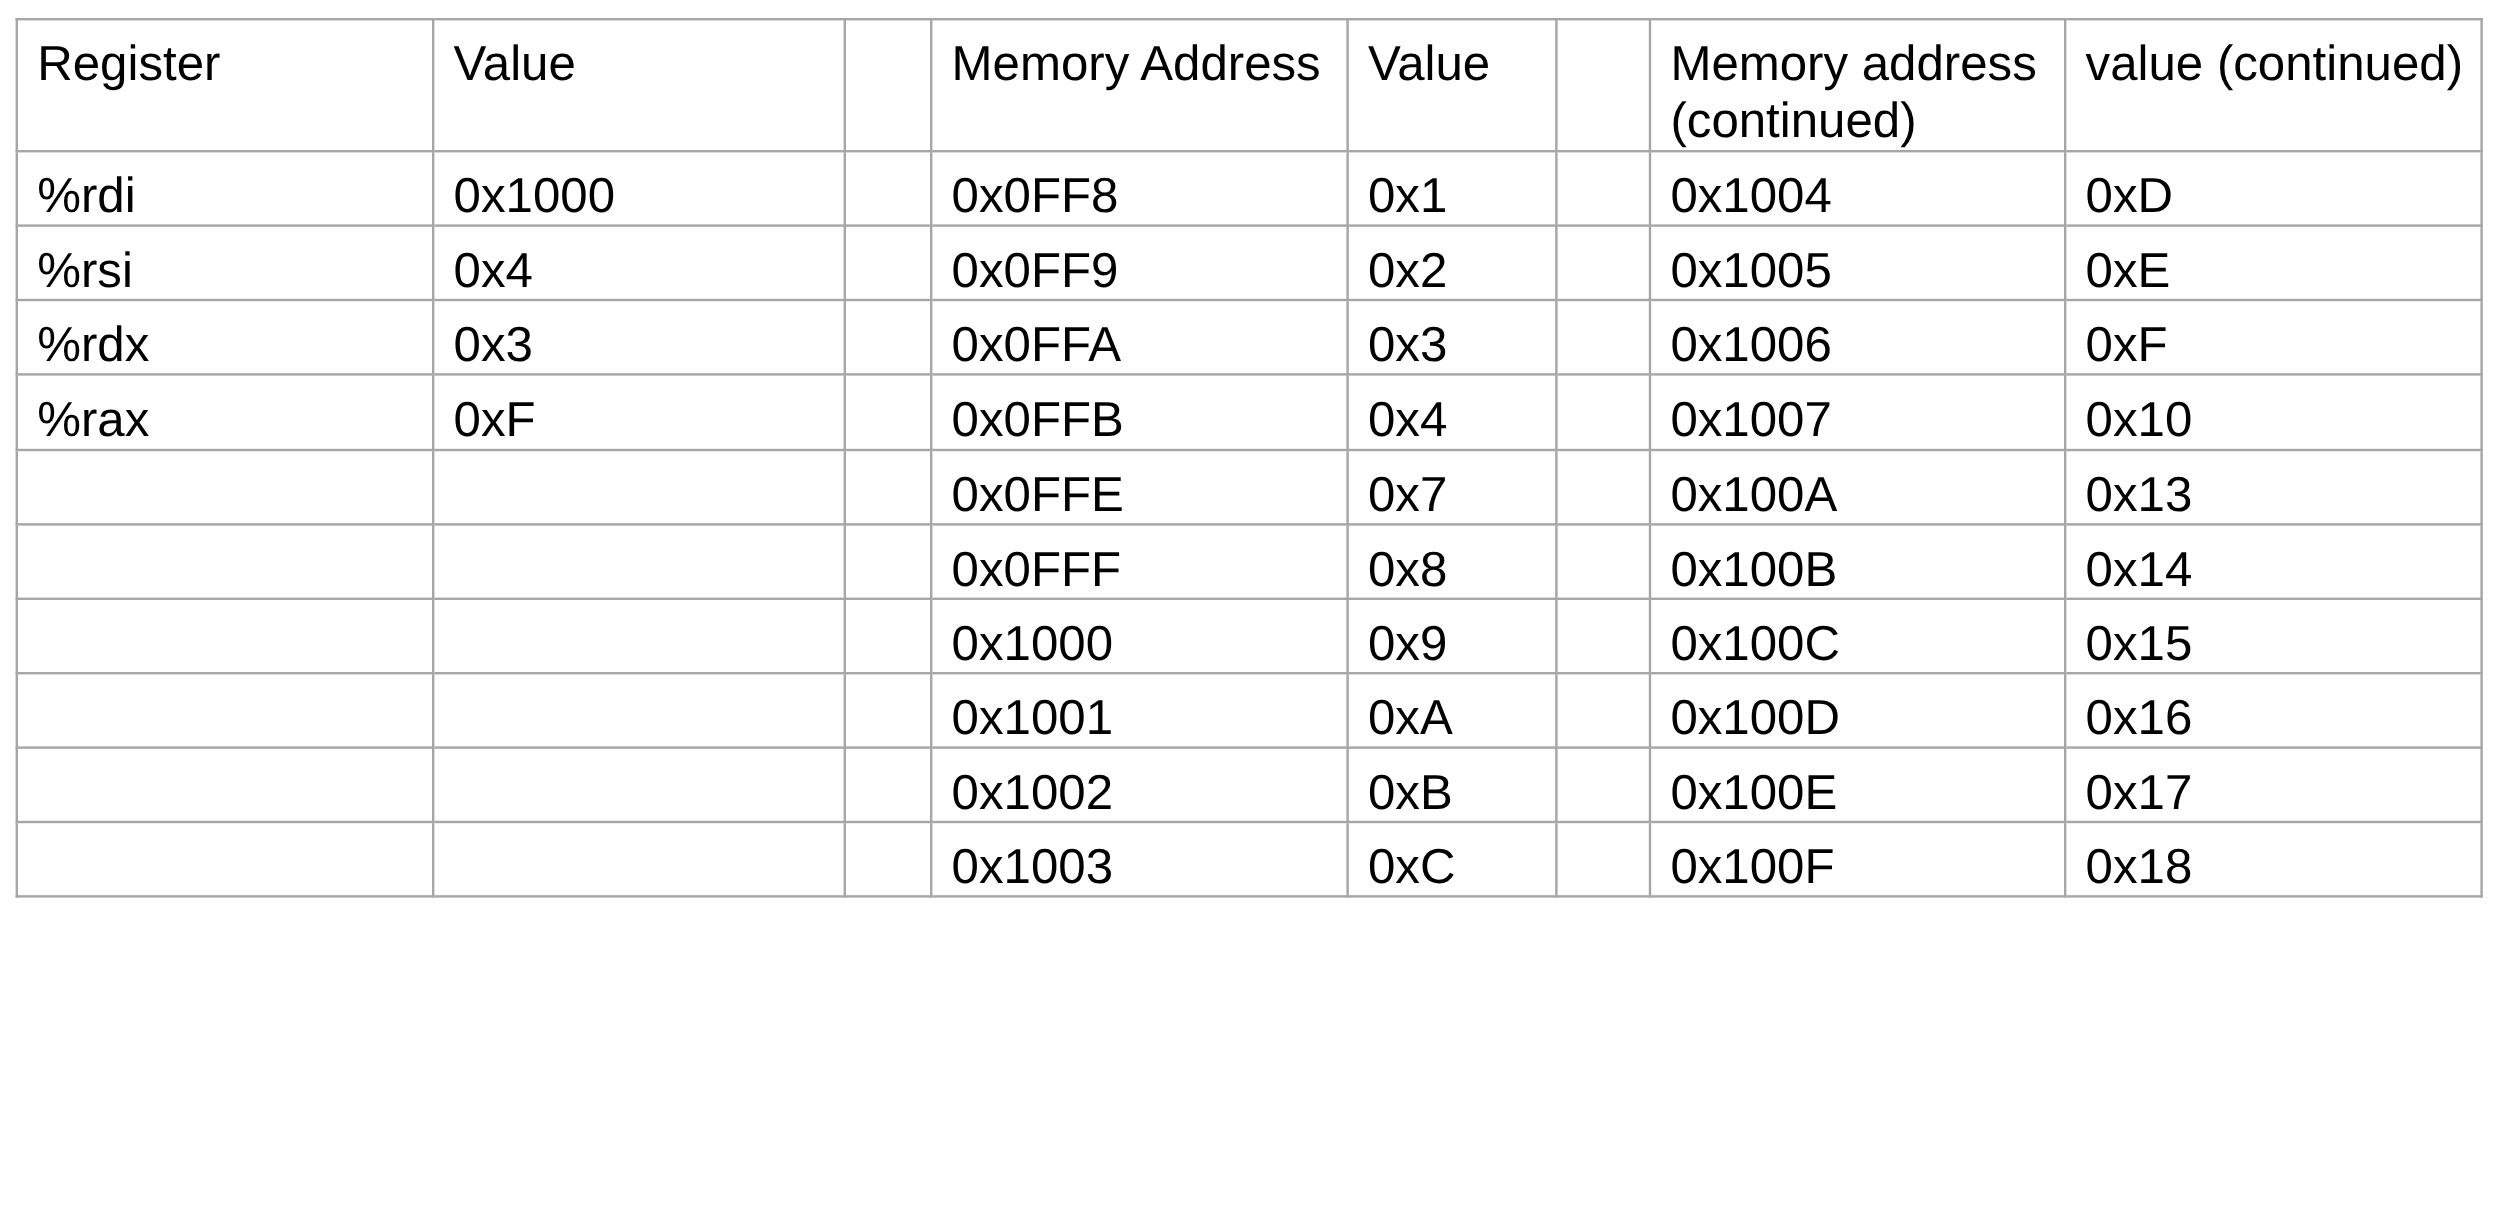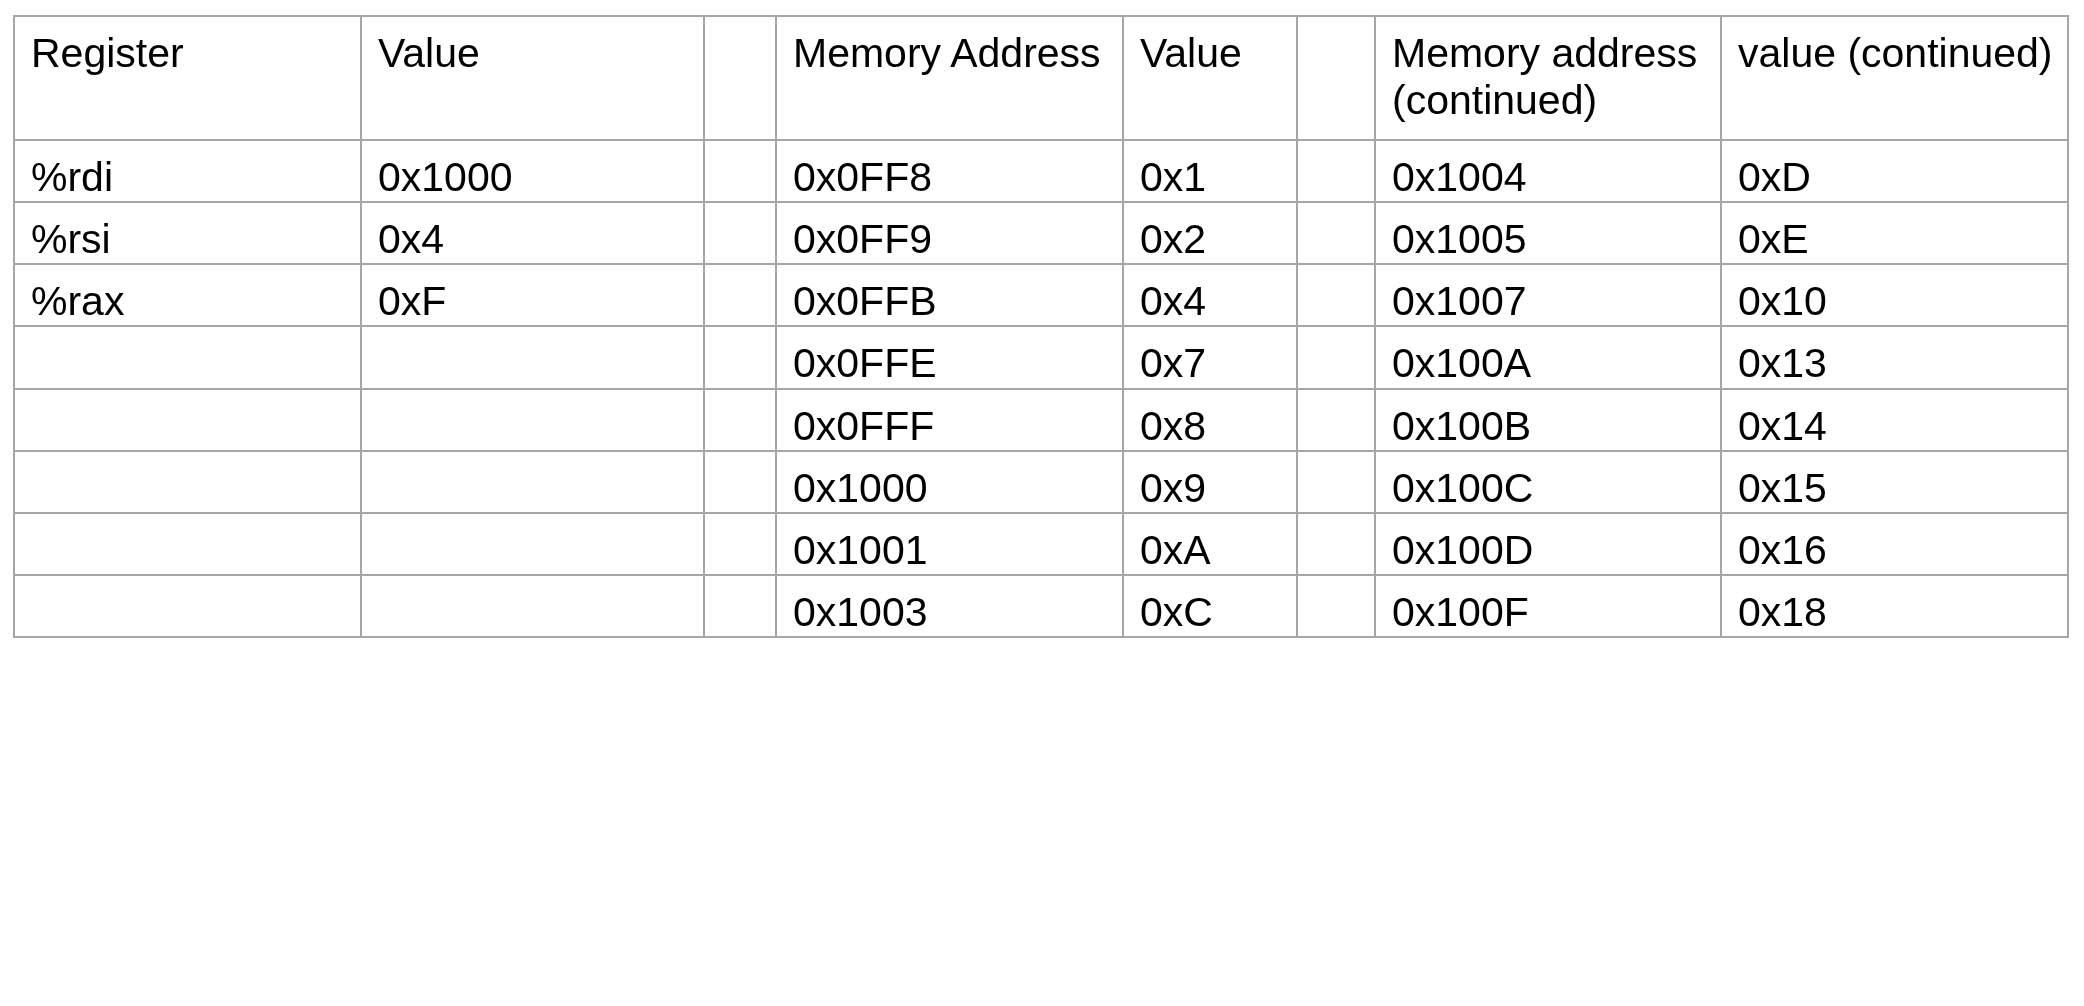--- a/index.html
+++ b/index.html
@@ -24,21 +24,21 @@
     font-size: 41px;
     line-height: 1.15;
     font-weight: 400;
     color: #000000;
     text-align: left;
     vertical-align: top;
     padding: 13px 12px 0 16px;
     overflow: hidden;
     background: #ffffff;
   }
-  .doc-table thead tr { height: 124px; }
+  .doc-table thead tr { height: 110px; }
   .doc-table tbody tr { height: 60px; }
   col.w-register  { width: 347px; }
   col.w-regvalue  { width: 343px; }
   col.w-spacer1   { width: 72px;  }
   col.w-memaddr   { width: 347px; }
   col.w-memvalue  { width: 174px; }
   col.w-spacer2   { width: 78px;  }
   col.w-memaddr2  { width: 346px; }
   col.w-memvalue2 { width: 347px; }
 </style>
@@ -84,20 +84,30 @@
         <td>%rsi</td>
         <td>0x4</td>
         <td></td>
         <td>0x0FF9</td>
         <td>0x2</td>
         <td></td>
         <td>0x1005</td>
         <td>0xE</td>
       </tr>
       <tr>
+        <td>%rdx</td>
+        <td>0x3</td>
+        <td></td>
+        <td>0x0FFA</td>
+        <td>0x3</td>
+        <td></td>
+        <td>0x1006</td>
+        <td>0xF</td>
+      </tr>
+      <tr>
         <td>%rax</td>
         <td>0xF</td>
         <td></td>
         <td>0x0FFB</td>
         <td>0x4</td>
         <td></td>
         <td>0x1007</td>
         <td>0x10</td>
       </tr>
       <tr>
@@ -137,20 +147,30 @@
         <td>0x1001</td>
         <td>0xA</td>
         <td></td>
         <td>0x100D</td>
         <td>0x16</td>
       </tr>
       <tr>
         <td></td>
         <td></td>
         <td></td>
+        <td>0x1002</td>
+        <td>0xB</td>
+        <td></td>
+        <td>0x100E</td>
+        <td>0x17</td>
+      </tr>
+      <tr>
+        <td></td>
+        <td></td>
+        <td></td>
         <td>0x1003</td>
         <td>0xC</td>
         <td></td>
         <td>0x100F</td>
         <td>0x18</td>
       </tr>
     </tbody>
 </table>
 
 </body></html>

